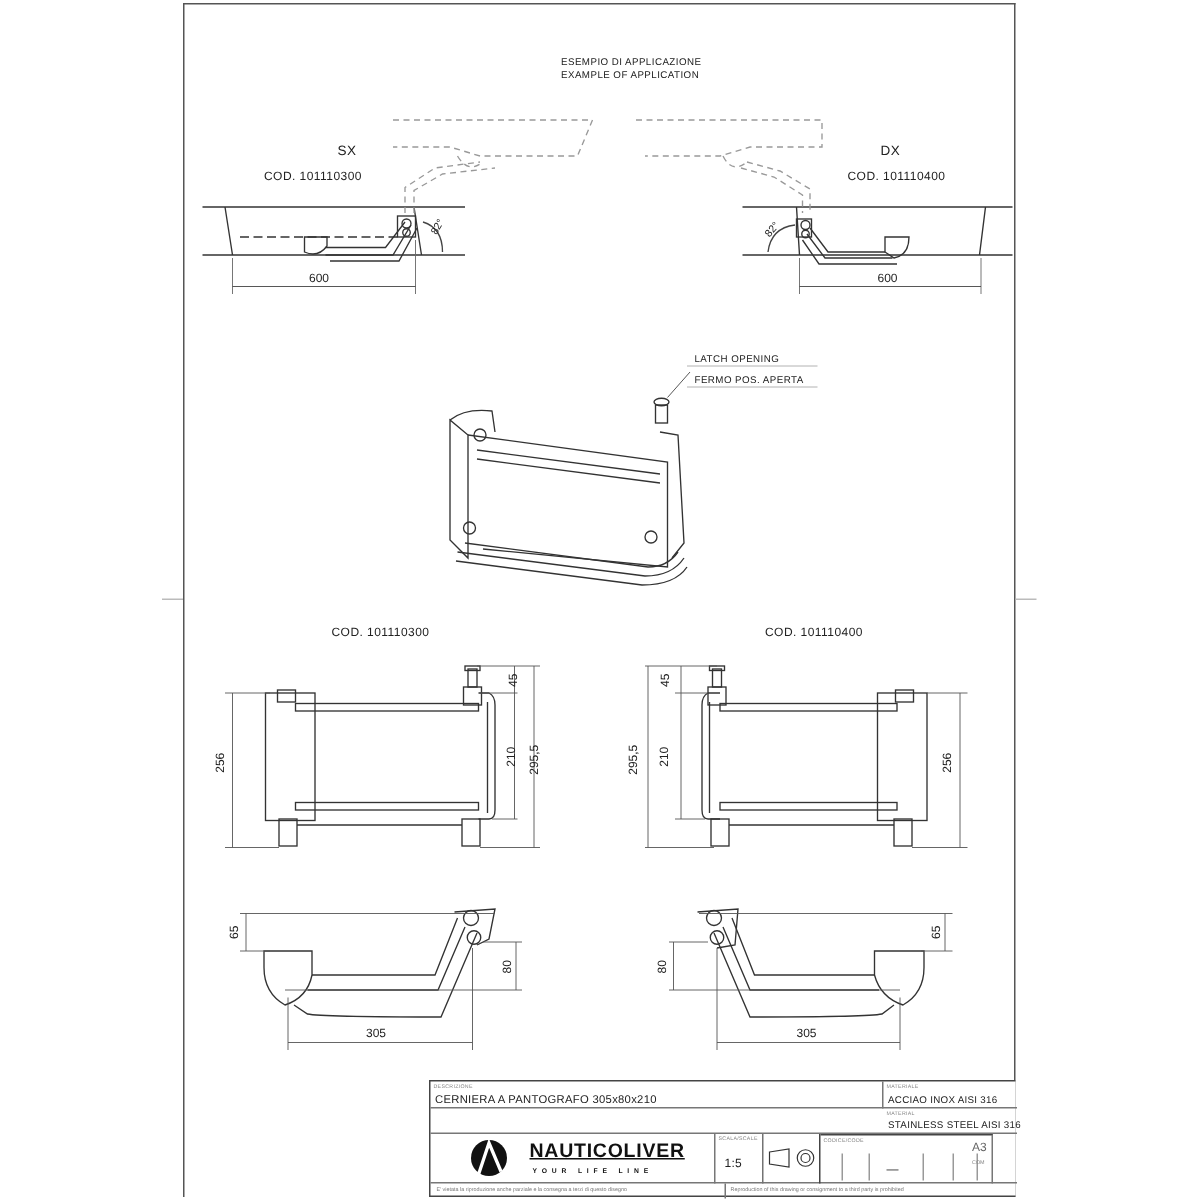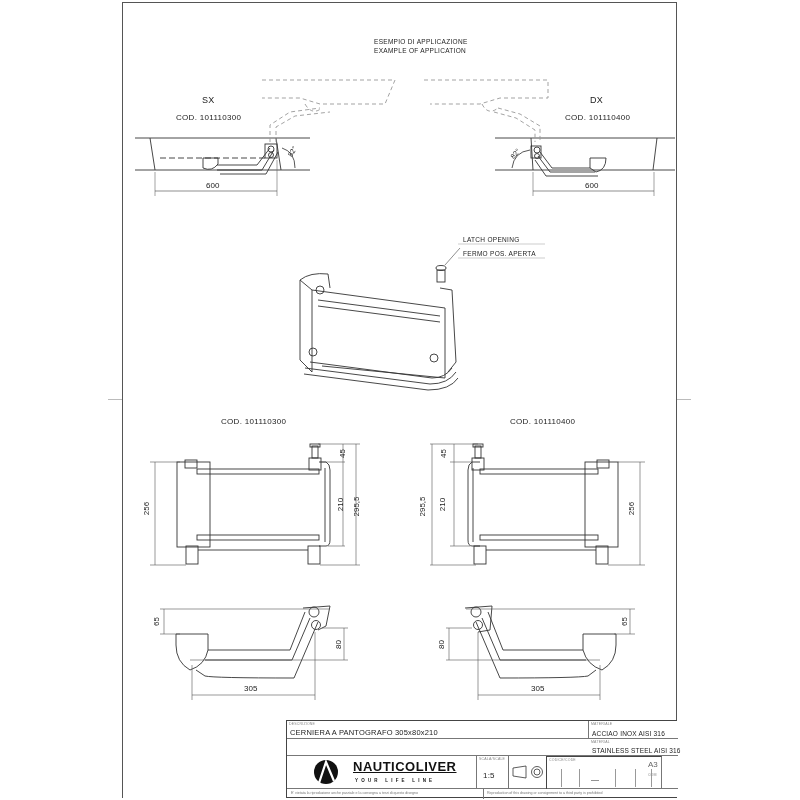--- a/index.html
+++ b/index.html
@@ -5,21 +5,21 @@
   html, body { margin: 0; padding: 0; background: #ffffff; }
   body { width: 800px; height: 800px; position: relative; overflow: hidden;
          font-family: "Liberation Sans", sans-serif; color: #222; }
   .sheet { position: absolute; left: 122px; top: 2px; width: 555px; height: 796px;
            border-left: 1.5px solid #555; border-right: 1.5px solid #555; border-top: 1.5px solid #555;
            box-sizing: border-box; }
   .tick { position: absolute; height: 1px; background: #bbb; width: 14px; }
   svg.draw { position: absolute; left: 0; top: 0; width: 800px; height: 800px; }
   .lbl { position: absolute; font-size: 8px; letter-spacing: 0.3px; white-space: nowrap; color: #222; }
   .lbl.sm { font-size: 6.5px; }
-  .lbl.md { font-size: 9px; }
+  .lbl.md { font-size: 9px; margin-left: 23px; }
   .dim { position: absolute; font-size: 8px; color: #222; white-space: nowrap; }
   .dim.v { transform: rotate(-90deg); transform-origin: center; }
 
   
   .tb { position: absolute; left: 286px; top: 720px; width: 391px; height: 78px;
         border: 1.2px solid #444; border-right: none; box-sizing: border-box; background: #fff; }
   .tb-row { position: absolute; left: 0; border-bottom: 1px solid #777; box-sizing: border-box; }
   .tb-cap { position: absolute; font-size: 3.5px; color: #888; top: 1px; left: 2px; letter-spacing: 0.2px; }
   .tb-val { position: absolute; font-size: 7.5px; left: 3px; bottom: 2px; white-space: nowrap; letter-spacing: 0.2px; }
   .tb-cell { position: absolute; box-sizing: border-box; }
@@ -198,21 +198,21 @@
 </svg>
 
 <div class="lbl sm" style="left:374px;top:38px;">ESEMPIO DI APPLICAZIONE</div>
 <div class="lbl sm" style="left:374px;top:47px;">EXAMPLE OF APPLICATION</div>
 
 <div class="lbl md" style="left:202px;top:95px;">SX</div>
 <div class="lbl" style="left:176px;top:113px;">COD. 101110300</div>
 <div class="dim" style="left:206px;top:181px;">600</div>
 <div class="dim" style="left:287px;top:148px;transform:rotate(-60deg);font-size:7px;">82°</div>
 
-<div class="lbl md" style="left:590px;top:95px;">DX</div>
+<div class="lbl md" style="left:564px;top:95px;">DX</div>
 <div class="lbl" style="left:565px;top:113px;">COD. 101110400</div>
 <div class="dim" style="left:585px;top:181px;">600</div>
 <div class="dim" style="left:510px;top:150px;transform:rotate(-50deg);font-size:7px;">82°</div>
 
 <div class="lbl sm" style="left:463px;top:236px;">LATCH OPENING</div>
 <div class="lbl sm" style="left:463px;top:250px;">FERMO POS. APERTA</div>
 
 <div class="lbl" style="left:221px;top:417px;">COD. 101110300</div>
 <div class="dim v" style="left:140px;top:504px;">256</div>
 <div class="dim v" style="left:338px;top:449px;">45</div>

